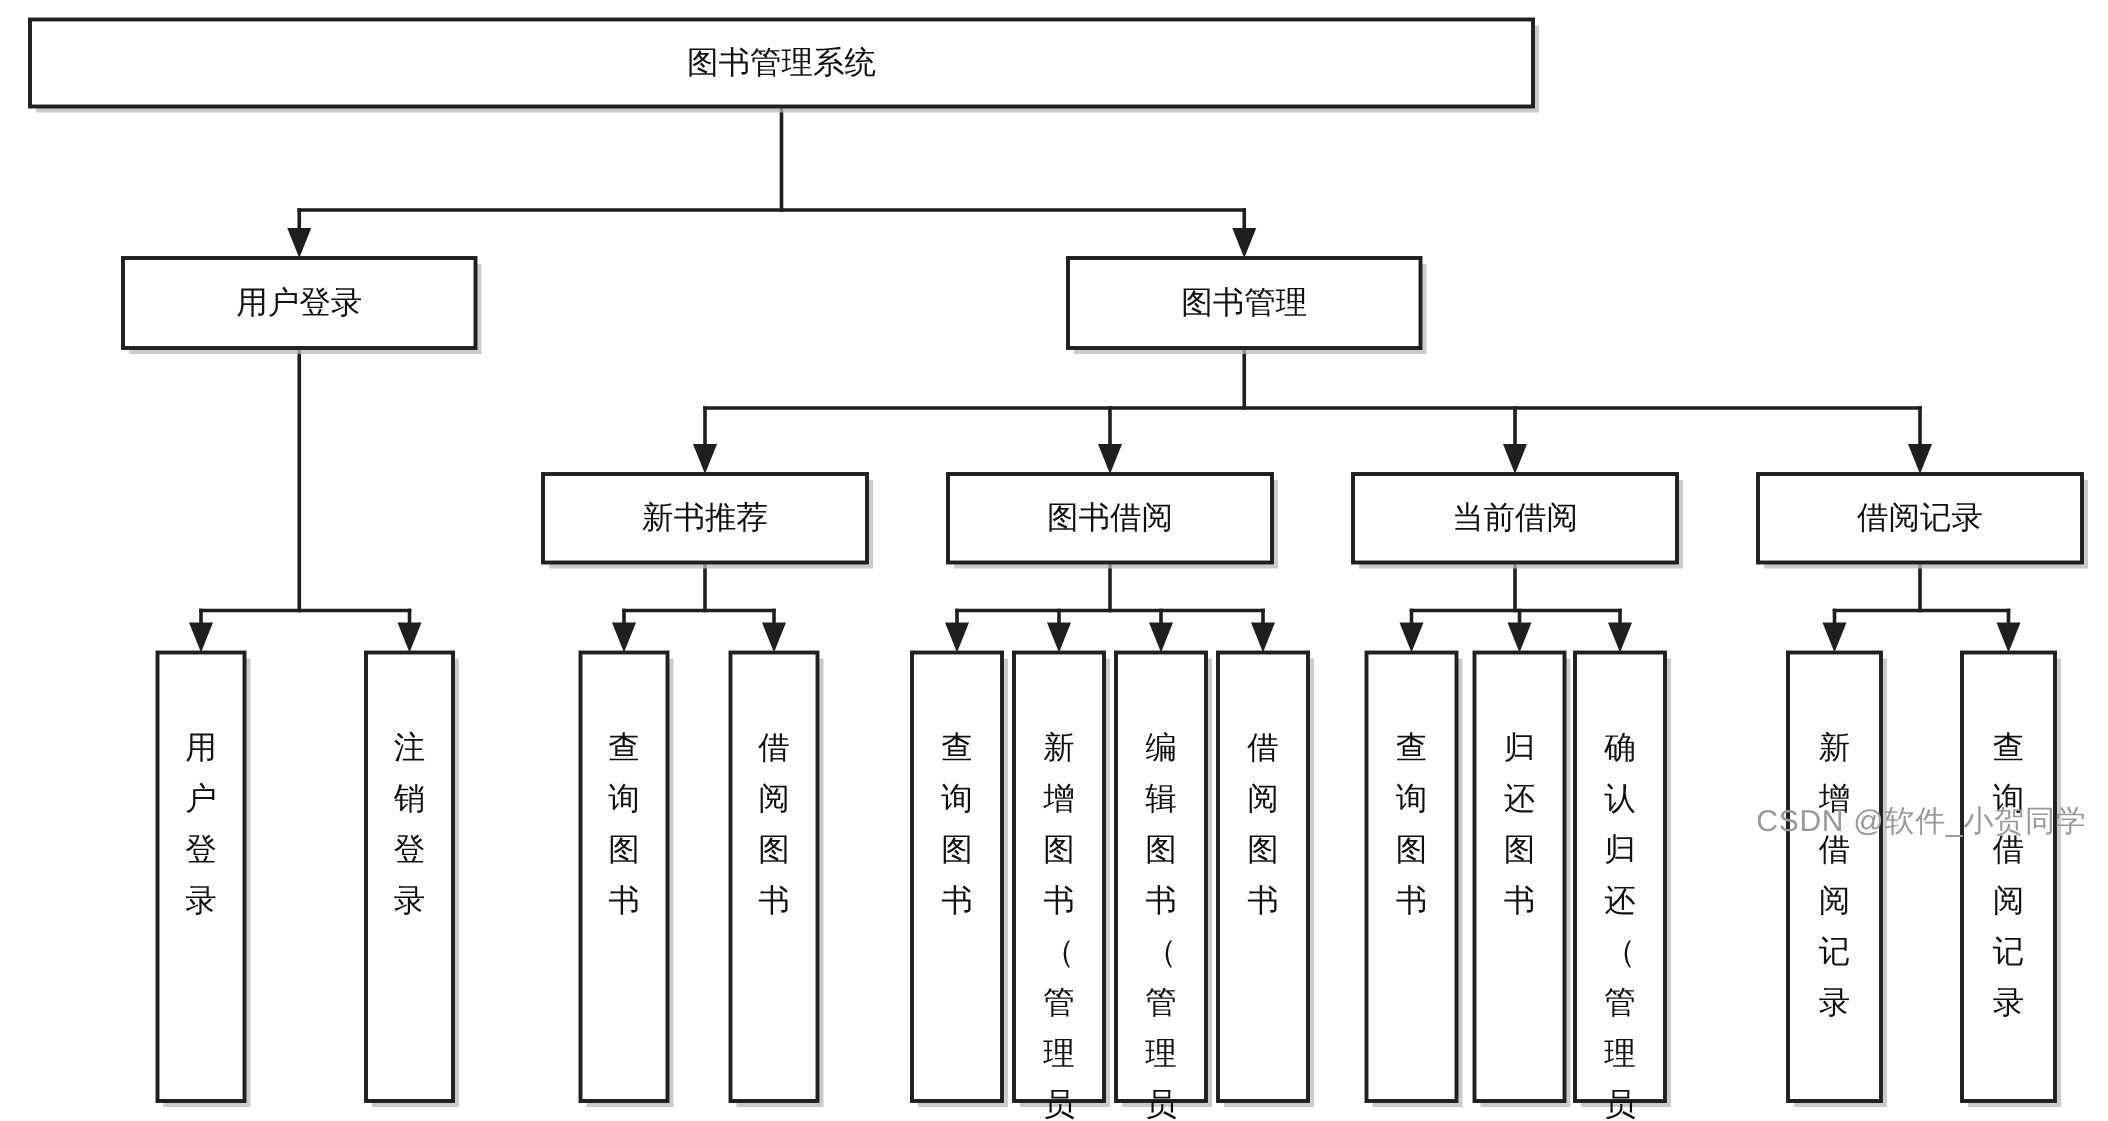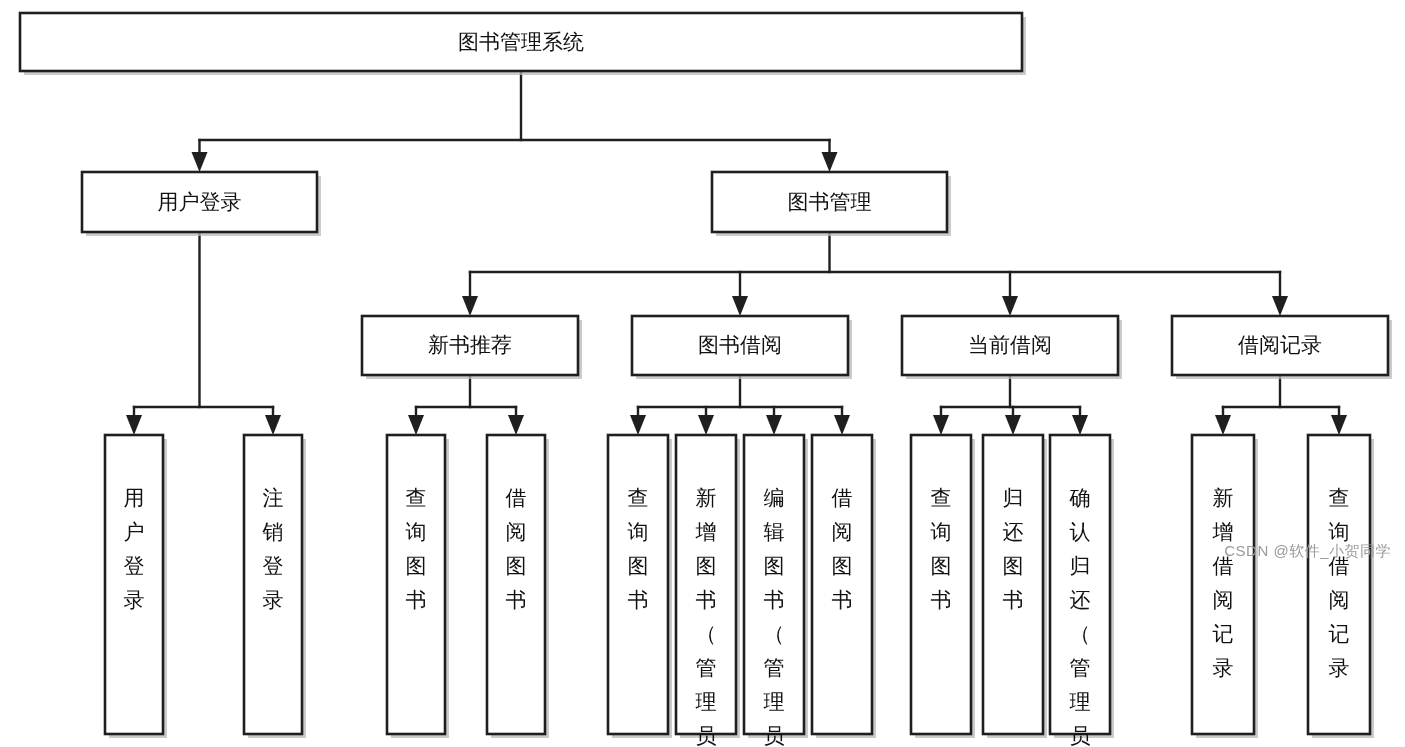--- a/index.html
+++ b/index.html
@@ -55,21 +55,21 @@
     font-family: "Liberation Sans", "DejaVu Sans", sans-serif;
     fill: #111111;
     font-size: 21px;
     text-anchor: middle;
   }
   .watermark {
     position: absolute;
     right: 14px;
     bottom: 8px;
     font-family: "Liberation Sans", "DejaVu Sans", sans-serif;
-    font-size: 15px;
+    font-size: 20px;
     color: #9a9a9a;
     white-space: nowrap;
     letter-spacing: 0.5px;
   }
 </style>
 </head>
 <body>
 
 <div id="diagram-root">
 

